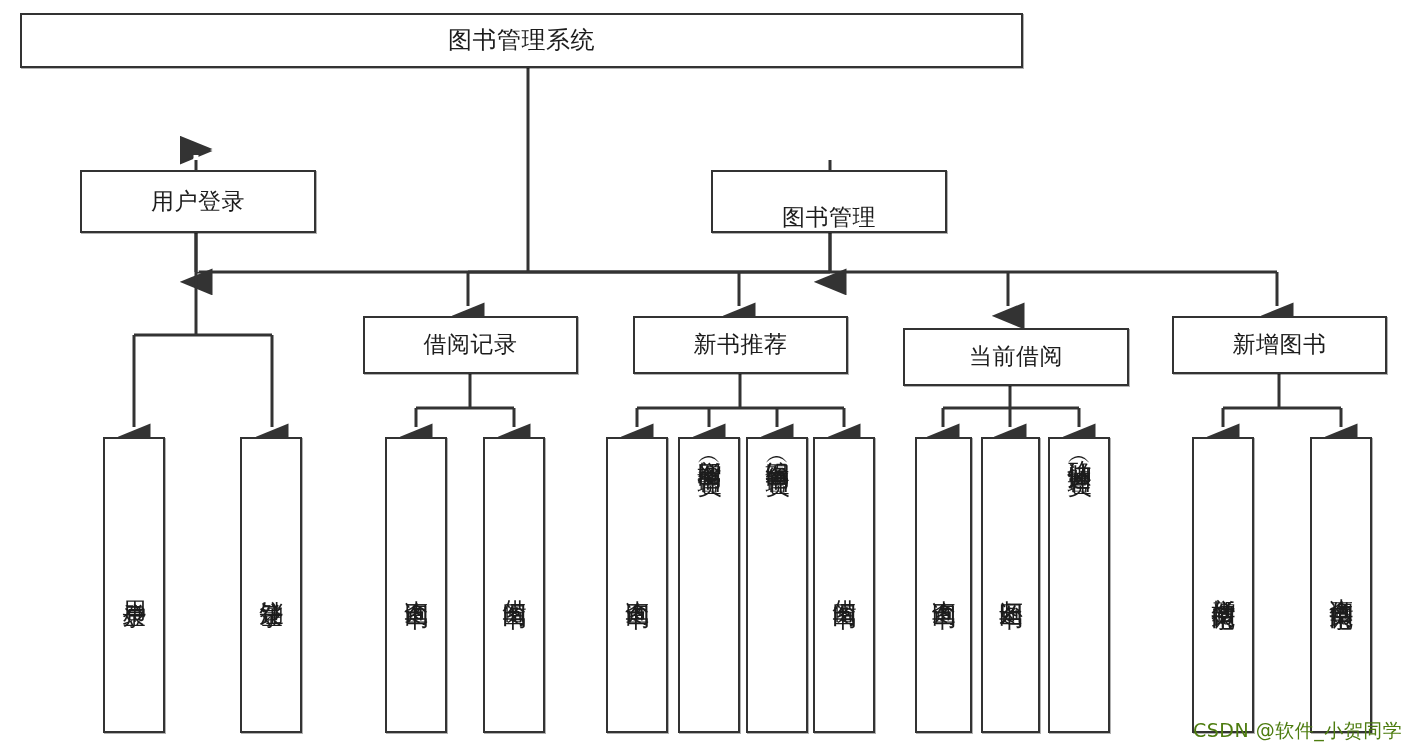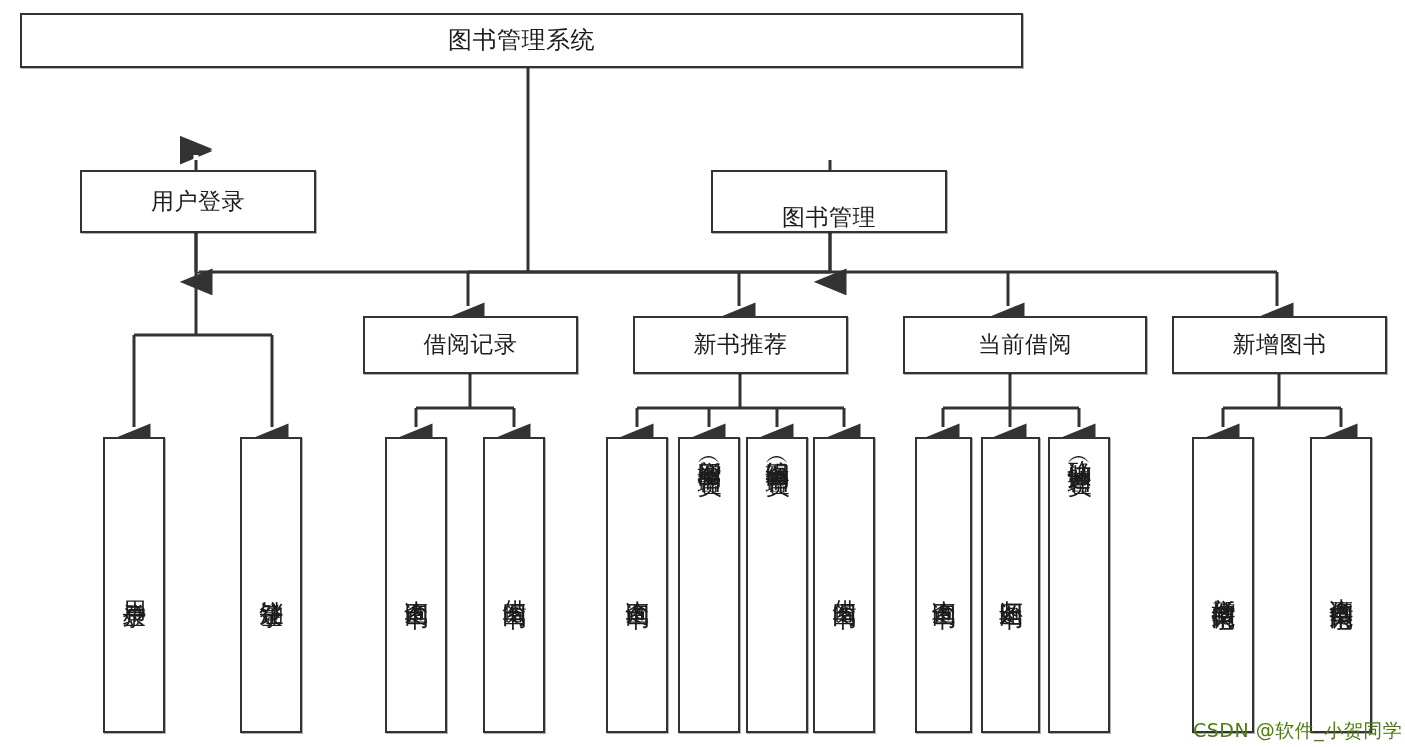--- a/index.html
+++ b/index.html
@@ -179,21 +179,21 @@
   <div class="node horizontal" id="node-l1-1" style="left: 711px; top: 170px; width: 236px; height: 63px; align-items: flex-end;">
     <span class="label">图书管理</span>
   </div>
 
   <div class="node horizontal" id="node-l2-0" style="left: 363px; top: 316px; width: 215px; height: 58px;">
     <span class="label">借阅记录</span>
   </div>
   <div class="node horizontal" id="node-l2-1" style="left: 633px; top: 316px; width: 215px; height: 58px;">
     <span class="label">新书推荐</span>
   </div>
-  <div class="node horizontal" id="node-l2-2" style="left: 903px; top: 316px; width: 244px; height: 58px;">
+  <div class="node horizontal" id="node-l2-2" style="left: 903px; top: 328px; width: 226px; height: 58px;">
     <span class="label">当前借阅</span>
   </div>
   <div class="node horizontal" id="node-l2-3" style="left: 1172px; top: 316px; width: 215px; height: 58px;">
     <span class="label">新增图书</span>
   </div>
 
   <div class="node vertical centered" id="node-leaf-0" style="left: 103px; top: 437px; width: 62px; height: 296px;">
     <span class="label">用户登录</span>
   </div>
   <div class="node vertical centered" id="node-leaf-1" style="left: 240px; top: 437px; width: 62px; height: 296px;">

